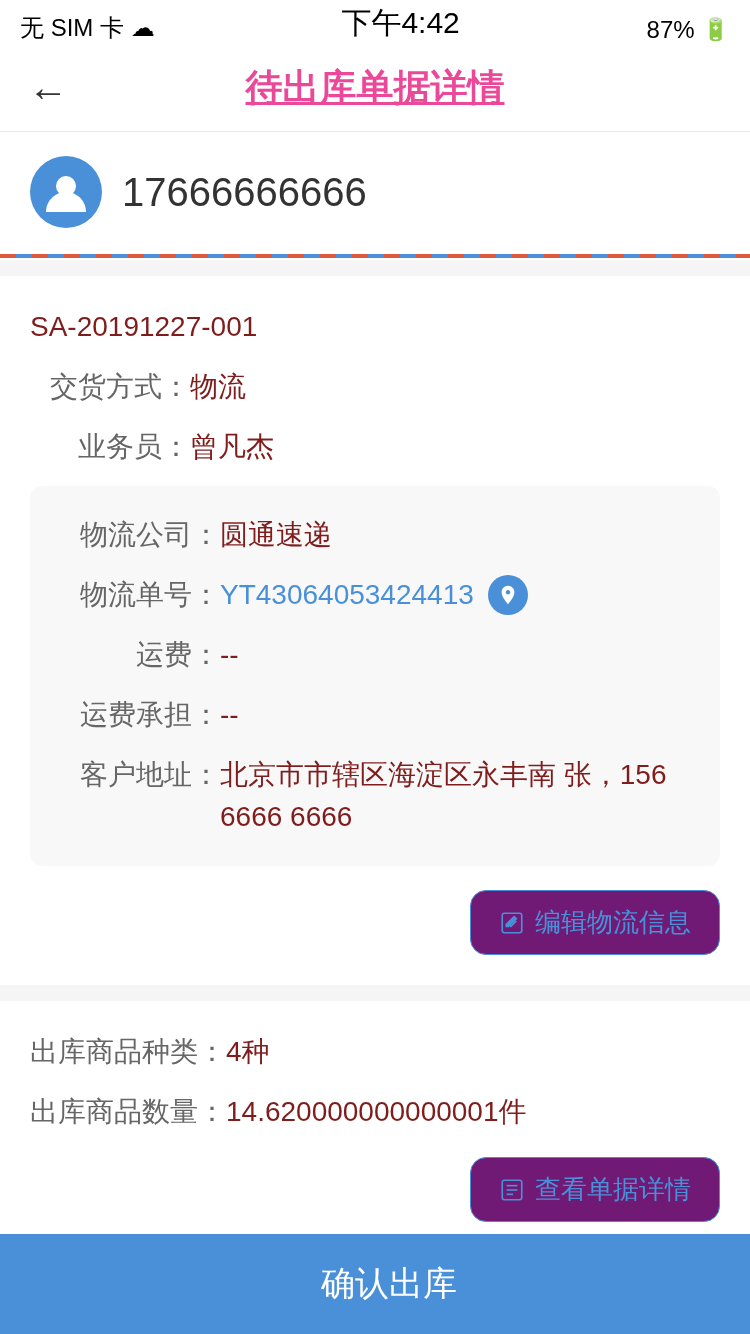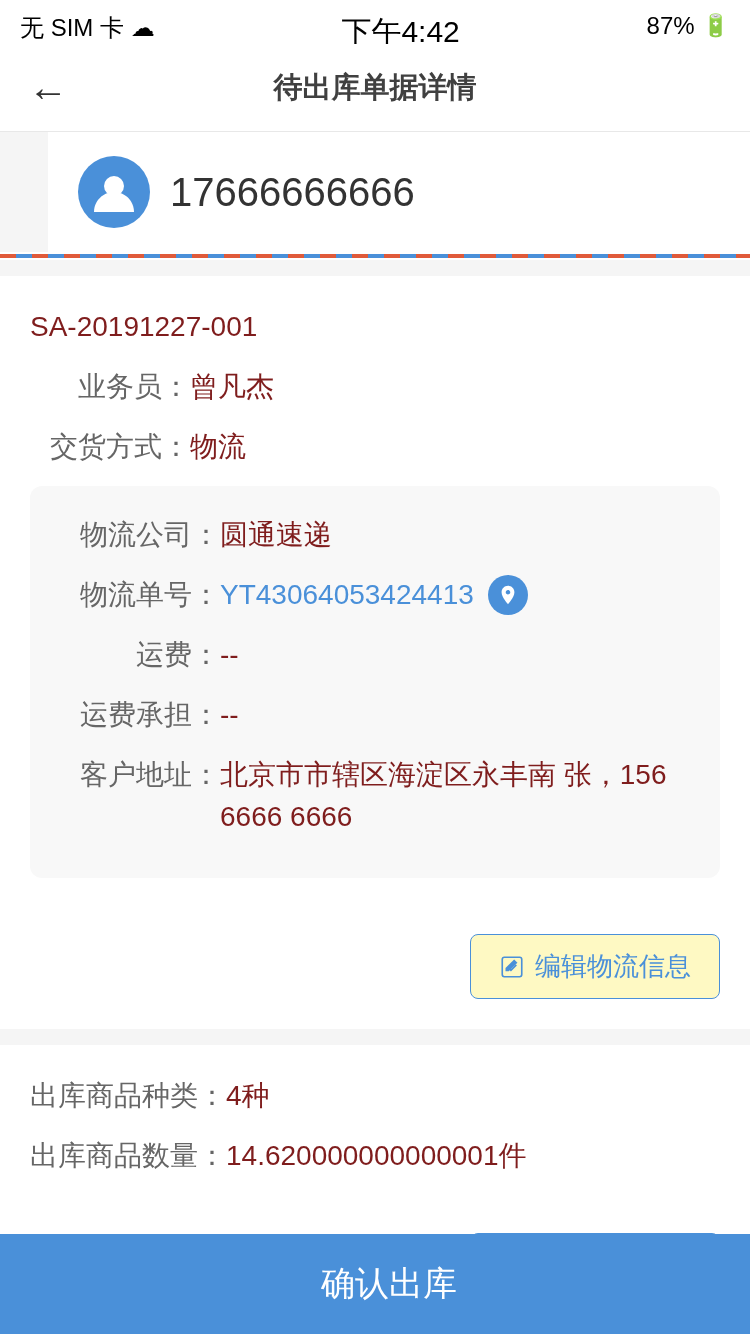--- a/index.html
+++ b/index.html
@@ -12,23 +12,23 @@
       font-size: 28px;
       color: #333;
     }
 
     
     .status-bar {
       width: 750px;
       height: 44px;
       background: #fff;
       display: flex;
-      align-items: flex-start;
+      align-items: flex-end;
       justify-content: space-between;
-      padding: 12px 20px;
+      padding: 0 20px;
       font-size: 24px;
       color: #000;
     }
     .status-left { display: flex; align-items: center; gap: 10px; }
     .status-center { font-size: 30px; font-weight: 400; }
     .status-right { display: flex; align-items: center; gap: 8px; font-size: 24px; }
 
     
     .nav-bar {
       width: 750px;
@@ -41,33 +41,33 @@
       border-bottom: 1px solid #e8e8e8;
     }
     .nav-back {
       position: absolute;
       left: 28px;
       font-size: 40px;
       color: #333;
       cursor: pointer;
     }
     .nav-title {
-      font-size: 29px;
+      font-size: 37px;
       font-weight: 600;
-      color: #404040;
+      color: #ec4899;
+      text-decoration: underline;
     }
 
     
     .user-header {
       background: #fff;
       padding: 24px 30px;
       display: flex;
       align-items: center;
       gap: 20px;
-      margin-left: 48px;
     }
     .user-avatar {
       width: 72px;
       height: 72px;
       border-radius: 50%;
       background: #4a90d9;
       display: flex;
       align-items: center;
       justify-content: center;
       flex-shrink: 0;
@@ -102,21 +102,21 @@
       margin-top: 16px;
       padding: 30px;
     }
 
     .info-row {
       display: flex;
       align-items: flex-start;
       margin-bottom: 18px;
       line-height: 1.5;
     }
-    .info-row:last-child { margin-bottom: 12px; }
+    .info-row:last-child { margin-bottom: 0; }
     .info-label {
       color: #666;
       font-size: 28px;
       white-space: nowrap;
       min-width: 160px;
       text-align: right;
     }
     .info-value {
       color: #7f1d1d;
       font-size: 28px;
@@ -151,30 +151,29 @@
 
     
     .edit-btn {
       display: flex;
       align-items: center;
       justify-content: flex-end;
       margin-top: 24px;
     }
     .btn-outline {
       border: 1.5px solid #4a90d9;
-      border-radius: 8px;
+      border-radius: 16px;
       padding: 14px 28px;
       color: #4a90d9;
       font-size: 26px;
       display: flex;
       align-items: center;
       gap: 10px;
-      background: #fef9c3;
+      background: #701a75;
       cursor: pointer;
-      margin-top: 32px;
     }
 
     
     .stats-section {
       background: #fff;
       margin-top: 16px;
       padding: 30px;
     }
 
     
@@ -242,26 +241,26 @@
 
 <div class="dashed-divider">
   <div class="dashed-line"></div>
 </div>
 
 <div class="section">
   <div class="info-row">
     <span class="info-value">SA-20191227-001</span>
   </div>
   <div class="info-row">
+    <span class="info-label">交货方式：</span>
+    <span class="info-value">物流</span>
+  </div>
+  <div class="info-row">
     <span class="info-label">业务员：</span>
     <span class="info-value">曾凡杰</span>
-  </div>
-  <div class="info-row">
-    <span class="info-label">交货方式：</span>
-    <span class="info-value">物流</span>
   </div>
 
   <div class="logistics-card">
     <div class="info-row">
       <span class="info-label">物流公司：</span>
       <span class="info-value">圆通速递</span>
     </div>
     <div class="info-row">
       <span class="info-label">物流单号：</span>
       <span class="info-value blue">

